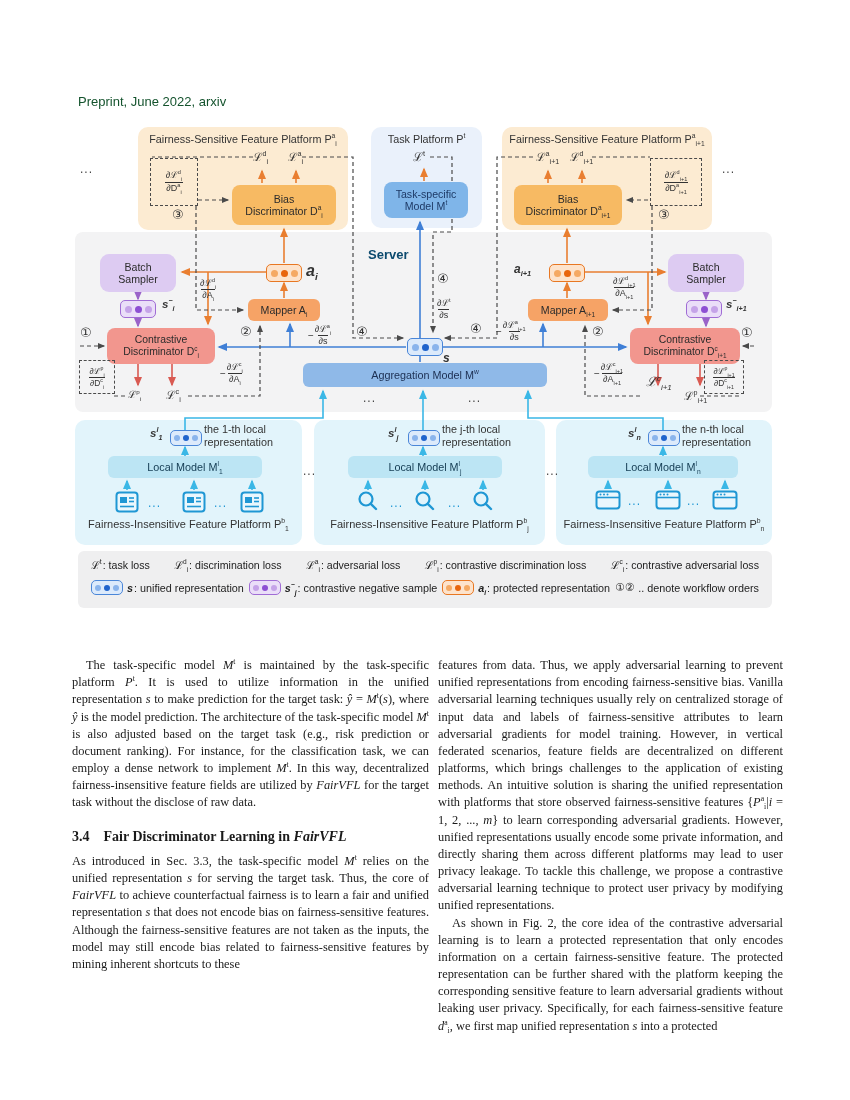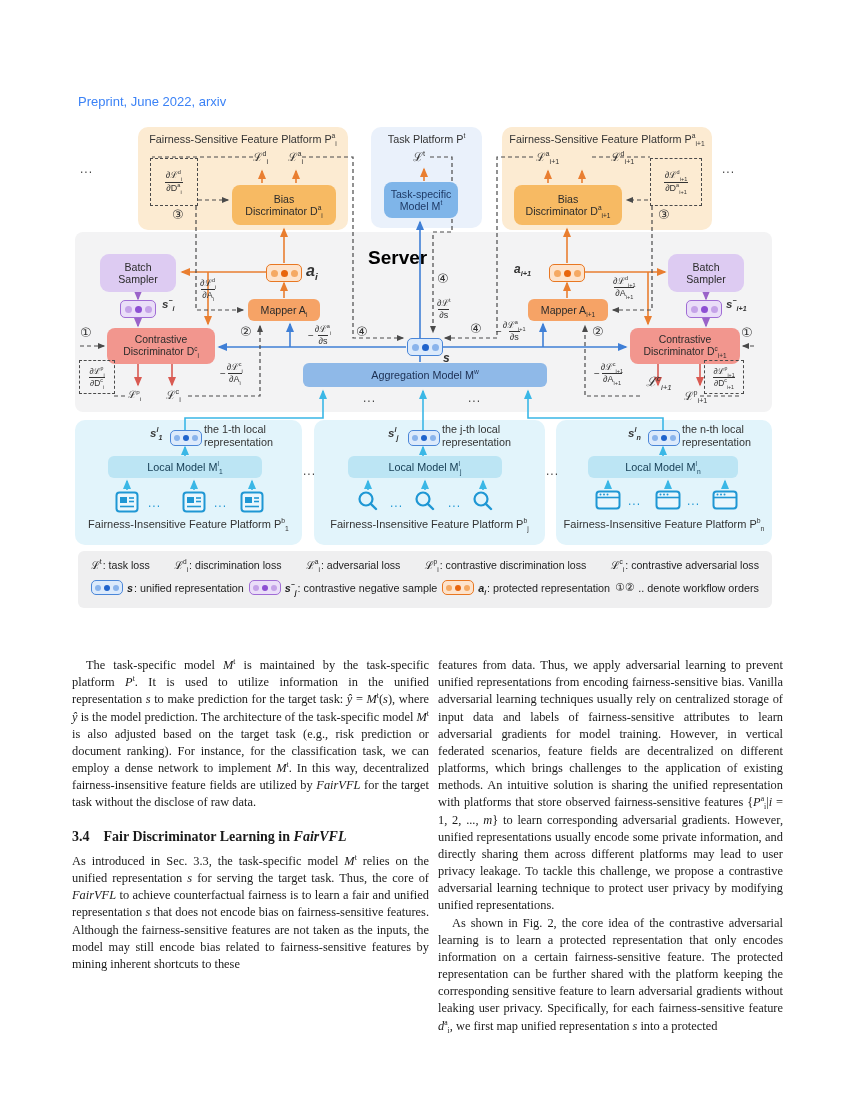--- a/index.html
+++ b/index.html
@@ -50,21 +50,21 @@
   .col h3{margin:15px 0 7px 0;font-size:14px;}
   .col h3 .hnum{margin-right:14px;}
   svg.overlay{position:absolute;left:0;top:0;z-index:2;pointer-events:none;}
   .icon{position:absolute;z-index:3;}
 </style>
 </head>
 <body>
 
 <div id="page">
 
-  <div class="abs sans" style="left:78px;top:94px;font-size:13px;color:#3b82f6;">Preprint, June 2022, arxiv</div>
+  <div class="abs sans" style="left:78px;top:94px;font-size:13px;color:#14532d;">Preprint, June 2022, arxiv</div>
 
   <div class="panel" style="left:138px;top:127px;width:210px;height:103px;background:#FCEBD2;z-index:1;"></div>
   <div class="panel" style="left:371px;top:127px;width:111px;height:101px;background:#EAF1FB;z-index:1;"></div>
   <div class="panel" style="left:502px;top:127px;width:210px;height:103px;background:#FCEBD2;z-index:1;"></div>
   <div class="panel" style="left:75px;top:232px;width:697px;height:180px;background:#F3F3F4;border-radius:8px;z-index:1;"></div>
   <div class="panel" style="left:75px;top:420px;width:227px;height:125px;background:#E2F4FB;z-index:1;"></div>
   <div class="panel" style="left:314px;top:420px;width:231px;height:125px;background:#E2F4FB;z-index:1;"></div>
   <div class="panel" style="left:556px;top:420px;width:216px;height:125px;background:#E2F4FB;z-index:1;"></div>
 
   <svg class="overlay" width="850" height="1100">
@@ -169,42 +169,42 @@
     <span class="frac">
         <span class="num">∂ℒ<sup>d</sup><sub>i</sub></span>
         <span class="den">∂D<sup>a</sup><sub>i</sub></span>
       </span>
   </div>
   <div class="circ" style="left:172px;top:207px;">③</div>
   <div class="ell" style="left:80px;top:162px;">...</div>
 
   <div class="lbl" style="left:371px;top:133px;width:111px;text-align:center;font-size:10.8px;">Task Platform P<sup>t</sup></div>
   <div class="lbl" style="left:413px;top:148px;font-size:12px;">ℒ<sup>t</sup></div>
-  <div class="box" style="left:384px;top:182px;width:74px;height:36px;background:#7FB5E9;font-size:10.6px;color:#1e3a66;">
+  <div class="box" style="left:384px;top:182px;width:84px;height:36px;background:#7FB5E9;font-size:10.6px;color:#1e3a66;">
     <span>Task-specific</span>
     <span>Model M<sup>t</sup></span>
   </div>
 
   <div class="lbl" style="left:502px;top:133px;width:210px;text-align:center;font-size:10.8px;">Fairness-Sensitive Feature Platform P<sup>a</sup><sub>i+1</sub></div>
   <div class="lbl" style="left:536px;top:149px;font-size:11.5px;">ℒ<sup>a</sup><sub>i+1</sub></div>
-  <div class="lbl" style="left:570px;top:149px;font-size:11.5px;margin-left:41px;">ℒ<sup>d</sup><sub>i+1</sub></div>
+  <div class="lbl" style="left:570px;top:149px;font-size:11.5px;">ℒ<sup>d</sup><sub>i+1</sub></div>
   <div class="box" style="left:514px;top:185px;width:108px;height:40px;background:#F7BA63;font-size:10.6px;">
     <span>Bias</span>
     <span>Discriminator D<sup>a</sup><sub>i+1</sub></span>
   </div>
   <div class="fracbox" style="left:650px;top:158px;width:50px;height:46px;">
     <span class="frac">
         <span class="num">∂ℒ<sup>d</sup><sub>i+1</sub></span>
         <span class="den">∂D<sup>a</sup><sub>i+1</sub></span>
       </span>
   </div>
   <div class="circ" style="left:658px;top:207px;">③</div>
   <div class="ell" style="left:722px;top:162px;">...</div>
 
-  <div class="lbl" style="left:368px;top:247px;font-size:19px;font-weight:bold;color:#000000;">Server</div>
+  <div class="lbl" style="left:368px;top:247px;font-size:13px;font-weight:bold;color:#0c4a6e;">Server</div>
 
   <div class="box" style="left:100px;top:254px;width:76px;height:38px;background:#DDCBF2;font-size:10.6px;border-radius:9px;">
     <span>Batch</span>
     <span>Sampler</span>
   </div>
   <div class="dots purple big" style="left:120px;top:300px;">
     <span class="d"></span>
       <span class="d mid"></span>
       <span class="d"></span>
   </div>

